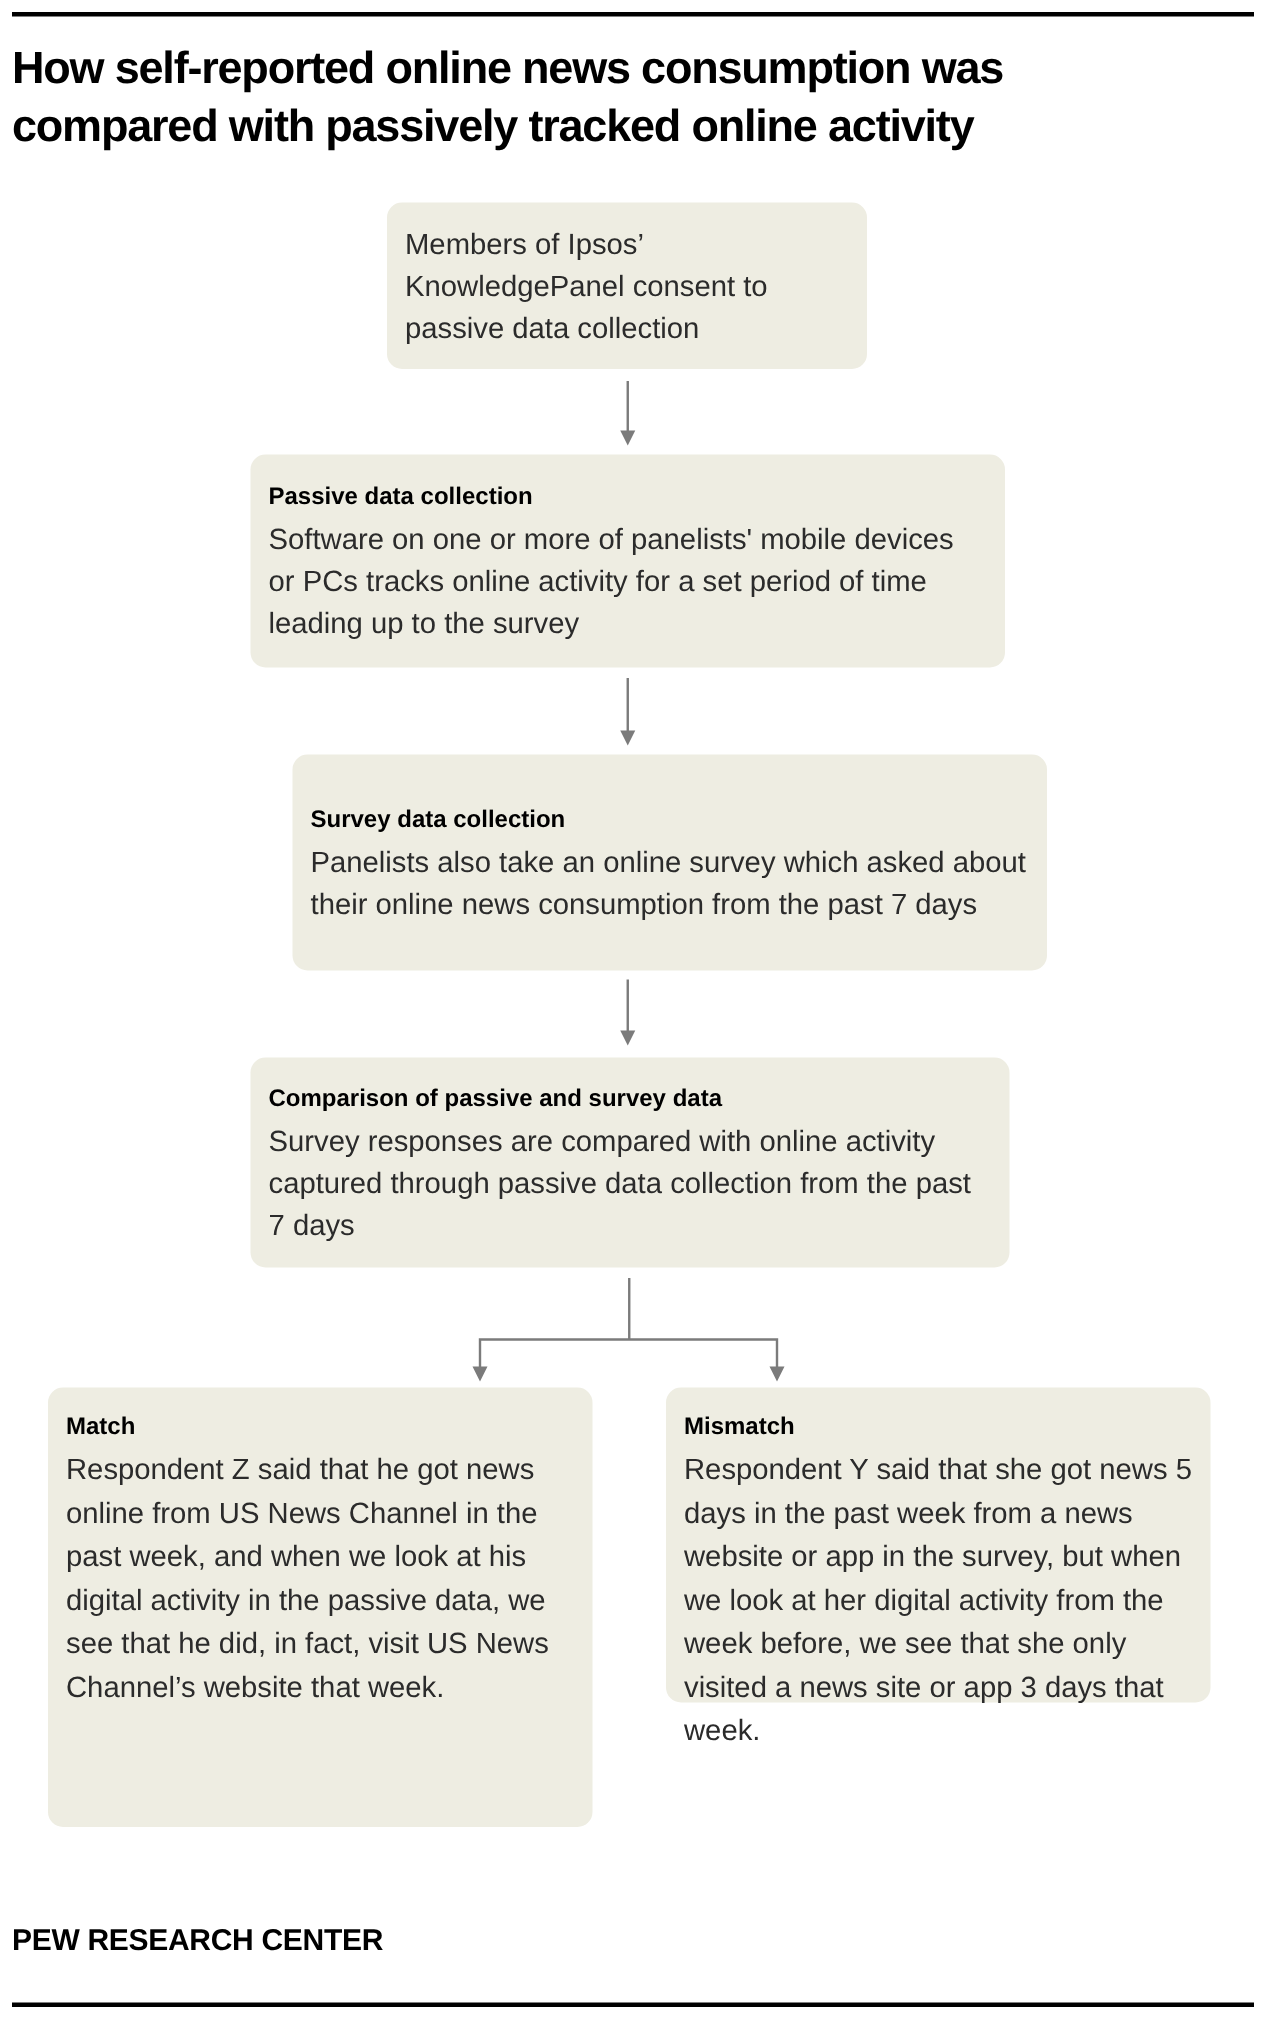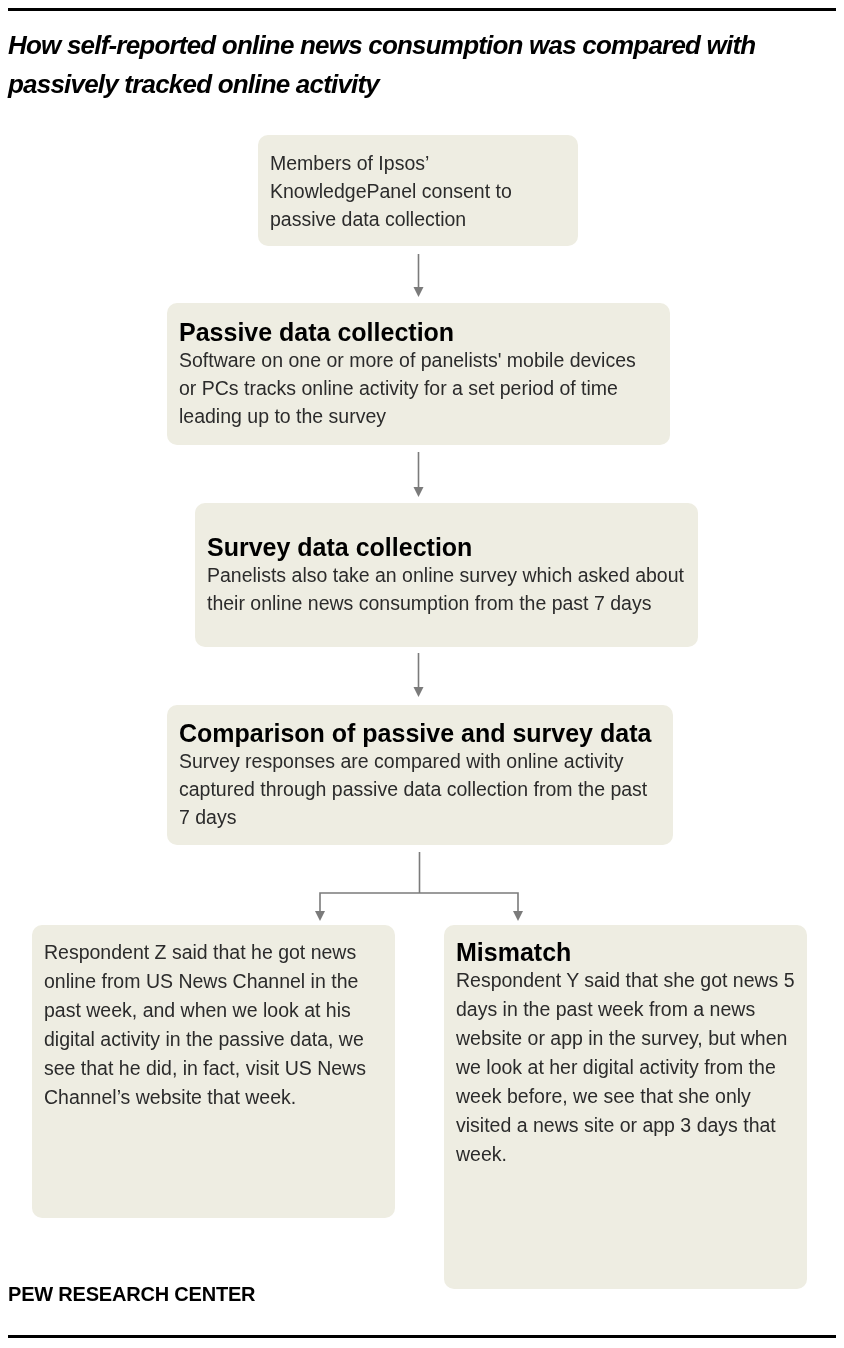--- a/index.html
+++ b/index.html
@@ -21,47 +21,47 @@
     overflow:hidden;
   }
   .rule{
     position:absolute;left:8px;width:828px;height:3px;
     background:var(--rule);
   }
   .rule-top{top:8px;}
   .rule-bottom{top:1335px;}
   .page-title{
     position:absolute;left:8px;top:26px;width:750px;
-    font-size:26px;font-weight:bold;line-height:39px;
-    letter-spacing:-0.8px;color:var(--heading);font-style:italic;
+    font-size:30px;font-weight:bold;line-height:39px;
+    letter-spacing:-0.8px;color:var(--heading);
   }
   .box{
     position:absolute;
     background:var(--box-fill);
     border-radius:10px;
     display:flex;flex-direction:column;justify-content:center;
     color:var(--body-text);
     font-size:19.5px;line-height:28px;
     padding:10px 12px;
   }
   .box .box-heading{
     font-weight:bold;color:var(--heading);
-    font-size:25px;line-height:28px;
+    font-size:16px;line-height:28px;
   }
   .box-step1{left:258px;top:135px;width:320px;height:111px;}
   .box-step2{left:167px;top:303px;width:503px;height:142px;}
   .box-step3{left:167px;top:503px;width:503px;height:144px;margin-left:28px;}
   .box-step4{left:167px;top:705px;width:506px;height:140px;}
   .box-outcome{
     justify-content:flex-start;
     padding-top:13px;
     line-height:29px;
   }
   .box-match{left:32px;top:925px;width:363px;height:293px;}
-  .box-mismatch{left:444px;top:925px;width:363px;height:364px;}
+  .box-mismatch{left:444px;top:925px;width:363px;height:210px;}
   .connectors{
     position:absolute;left:0;top:0;width:844px;height:1348px;
     pointer-events:none;
   }
   .connectors line,.connectors polyline{
     stroke:var(--arrow);stroke-width:1.6;fill:none;
   }
   .connectors polygon{fill:var(--arrow);stroke:none;}
   .source-note{
     position:absolute;left:8px;top:1238px;width:700px;
@@ -120,20 +120,21 @@
     <div class="box-heading">Survey data collection</div>
     <div>Panelists also take an online survey which asked about their online news consumption from the past 7 days</div>
   </div>
 
   <div class="box box-step4">
     <div class="box-heading">Comparison of passive and survey data</div>
     <div>Survey responses are compared with online activity captured through passive data collection from the past 7 days</div>
   </div>
 
   <div class="box box-outcome box-match">
+    <div class="box-heading">Match</div>
     <div>Respondent Z said that he got news online from US News Channel in the past week, and when we look at his digital activity in the passive data, we see that he did, in fact, visit US News Channel’s website that week.</div>
   </div>
 
   <div class="box box-outcome box-mismatch">
     <div class="box-heading">Mismatch</div>
     <div>Respondent Y said that she got news 5 days in the past week from a news website or app in the survey, but when we look at her digital activity from the week before, we see that she only visited a news site or app 3 days that week.</div>
   </div>
 
   <div class="brand">PEW RESEARCH CENTER</div>
 

